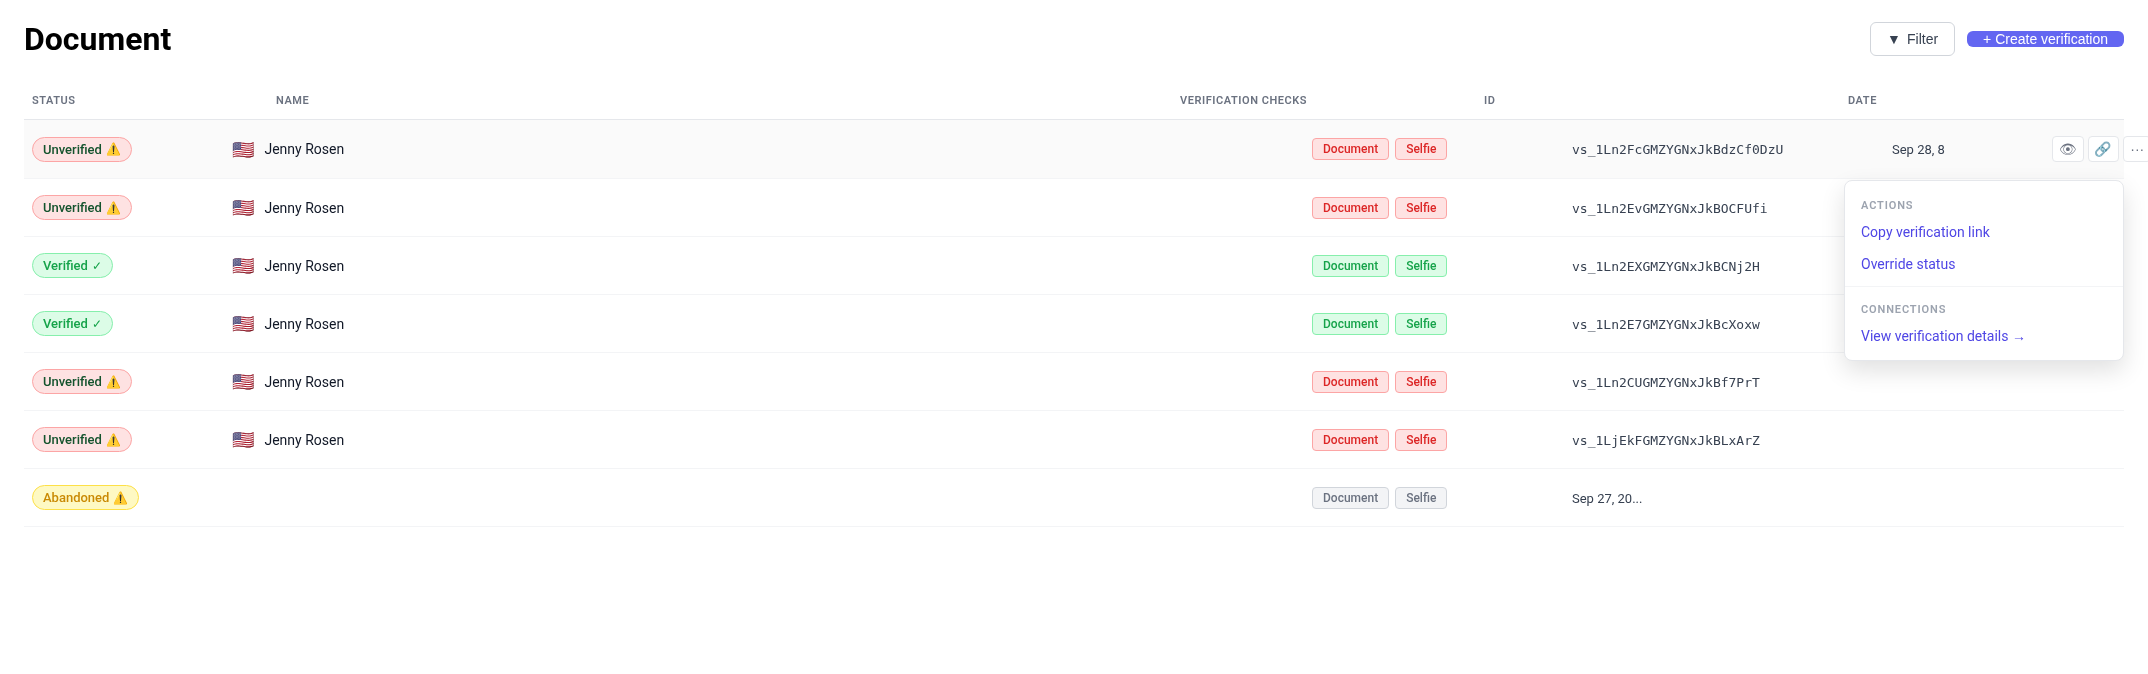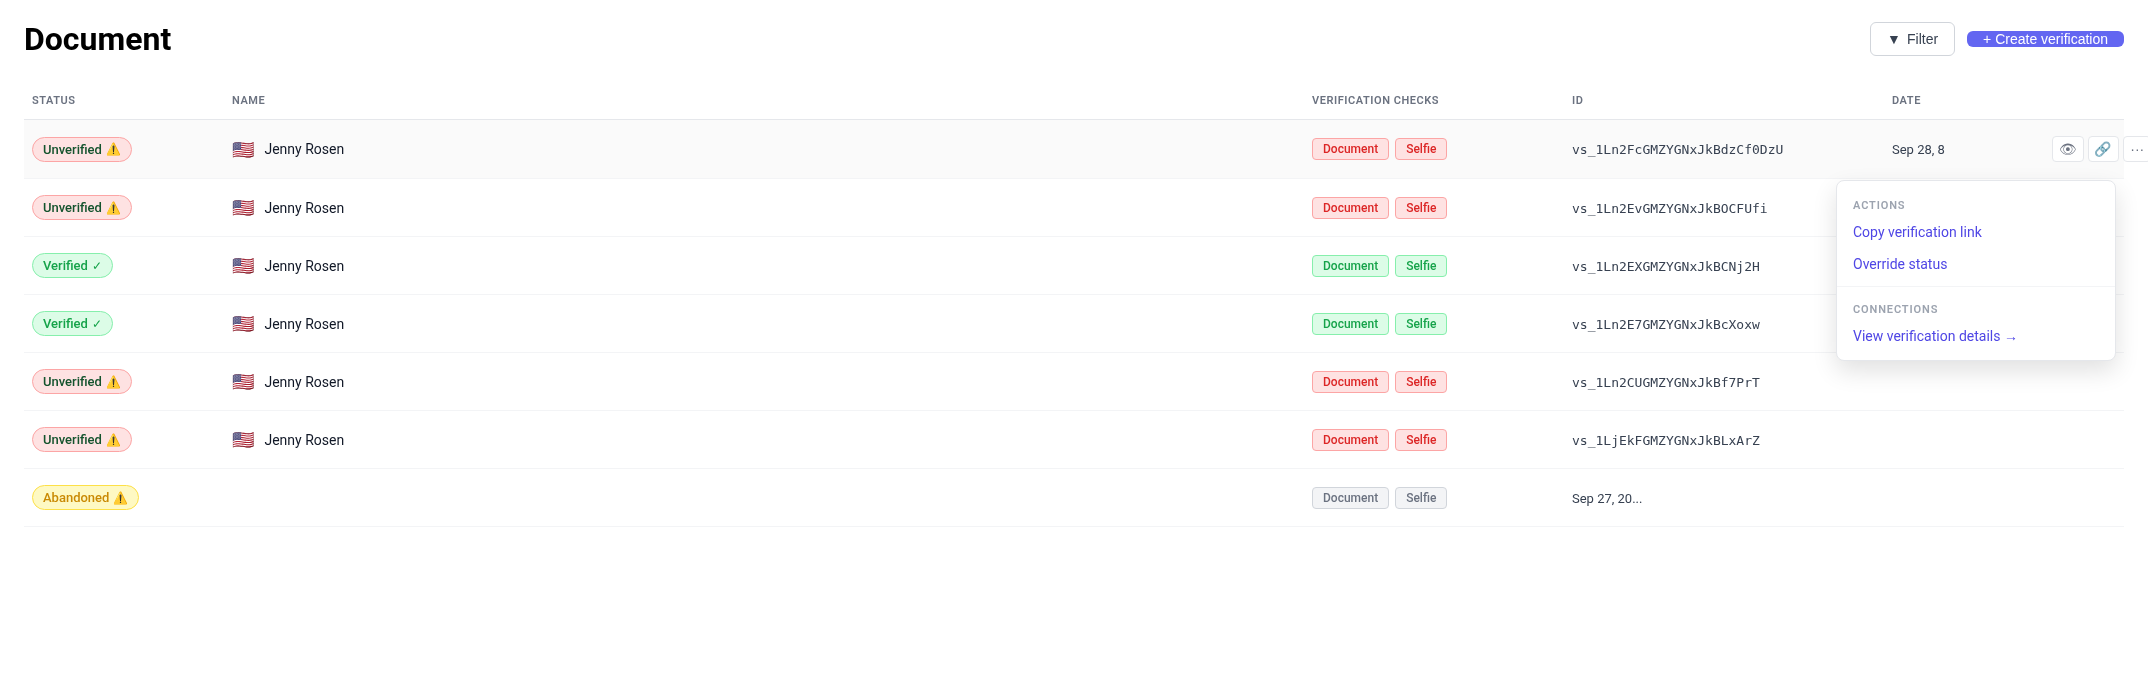--- a/index.html
+++ b/index.html
@@ -58,20 +58,21 @@
     }
     .table-container {
       width: 100%;
     }
     .table-header {
       display: grid;
       grid-template-columns: 200px 1fr 260px 320px 160px 80px;
       padding: 8px 0;
       border-bottom: 1px solid #e5e7eb;
       margin-bottom: 0;
+      gap: 44px;
     }
     .col-header {
       font-size: 11px;
       font-weight: 600;
       color: #6b7280;
       text-transform: uppercase;
       letter-spacing: 0.05em;
       padding: 4px 8px;
     }
     .table-row {
@@ -197,21 +198,21 @@
       color: #6b7280;
       font-size: 14px;
       display: flex;
       align-items: center;
       justify-content: center;
     }
 
     
     .dropdown-menu {
       position: absolute;
-      right: 8px;
+      right: 0;
       top: 60px;
       background: #fff;
       border: 1px solid #e5e7eb;
       border-radius: 8px;
       box-shadow: 0 10px 25px rgba(0,0,0,0.12);
       z-index: 100;
       width: 280px;
       padding: 8px 0;
     }
     .dropdown-section-label {

